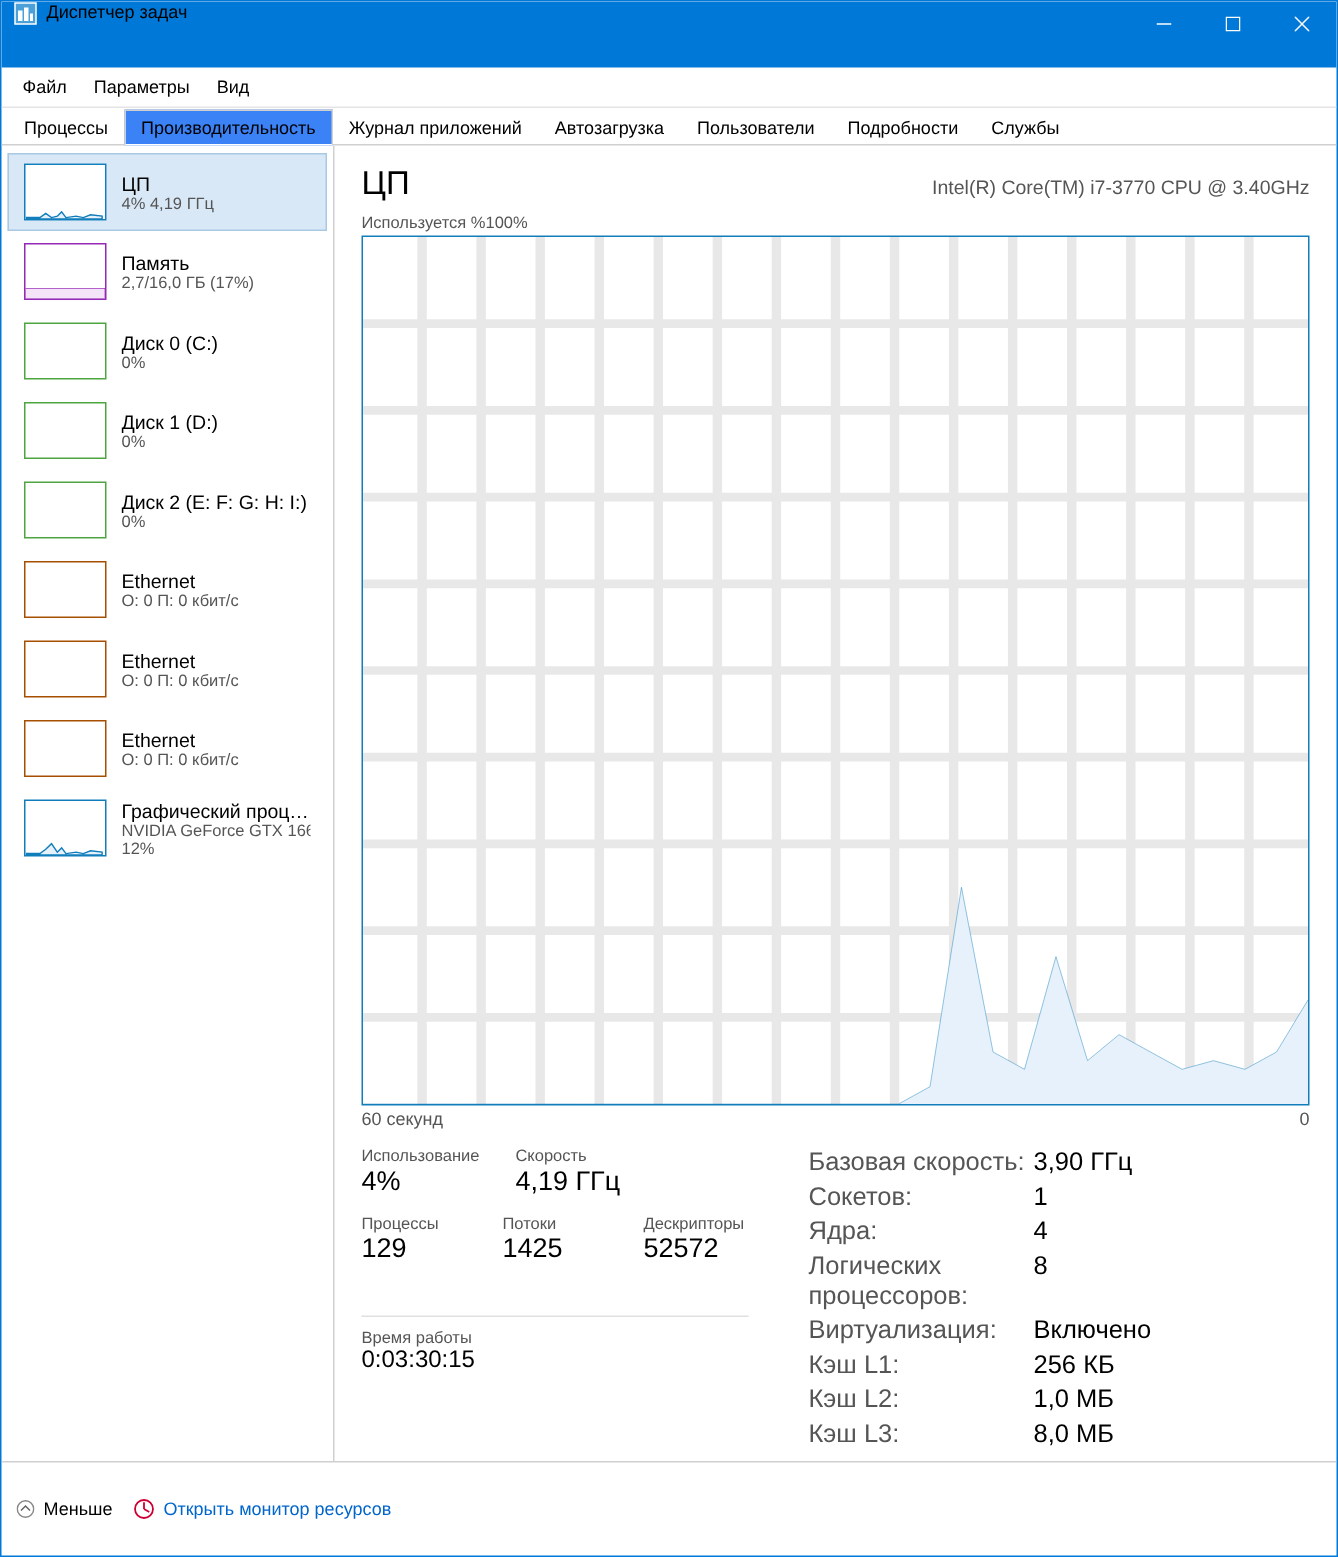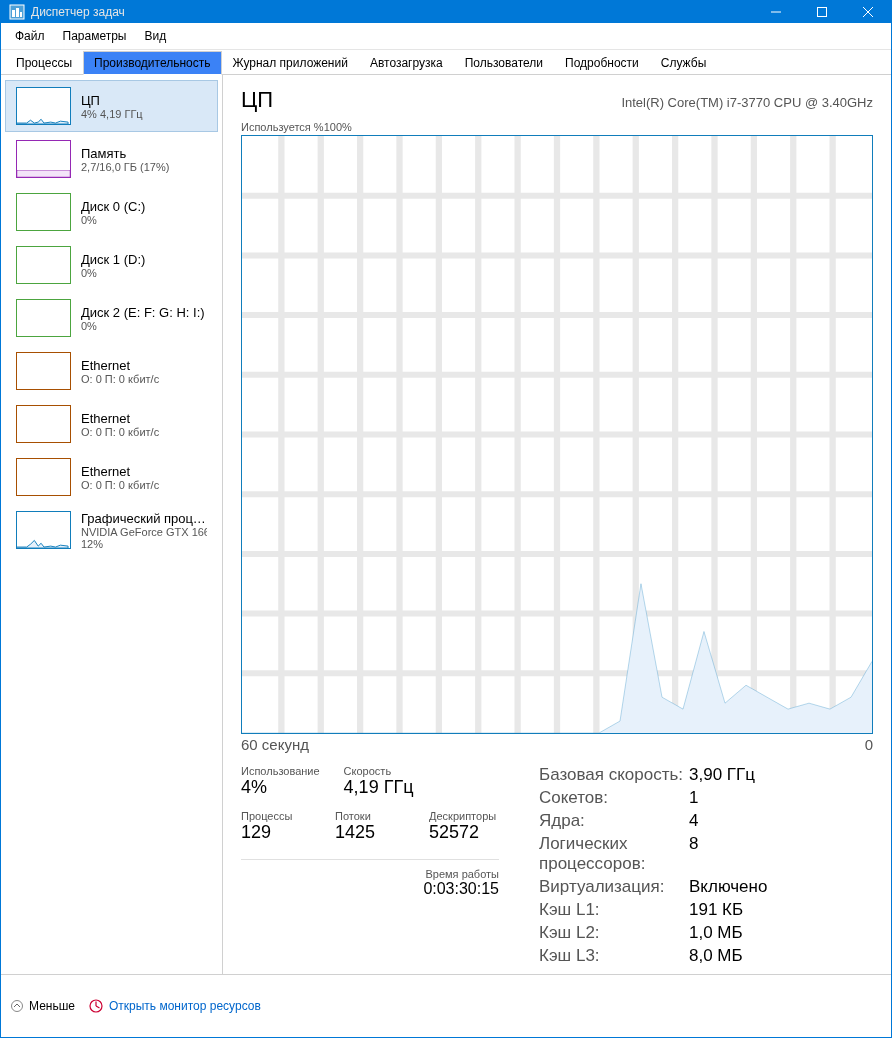--- a/index.html
+++ b/index.html
@@ -1,17 +1,17 @@
 <!DOCTYPE html>
 <html><head>
 <meta charset="utf-8">
 <style>
 * { box-sizing: border-box; margin: 0; padding: 0; }
 body { font-family: "Segoe UI", Tahoma, sans-serif; font-size: 12px; background: #fff; color: #000; width: 892px; height: 1038px; display: flex; flex-direction: column; border: 1px solid #0078d7; }
-.titlebar { background: #0078d7; color: #e5e5e5; height: 22px; display: flex; align-items: center; padding-left: 8px; }
+.titlebar { background: #0078d7; color: #000000; height: 44px; display: flex; align-items: flex-start; padding-left: 8px; }
 .titlebar-icon { width: 16px; height: 16px; margin-right: 6px; display: inline-flex; align-items: center; justify-content: center; }
 .titlebar-title { flex: 1; font-size: 12px; }
 .titlebar-btn { width: 46px; height: 30px; display: flex; align-items: center; justify-content: center; color: #fff; }
 .menubar { display: flex; padding: 2px 6px; gap: 2px; border-bottom: 1px solid #e5e5e5; }
 .menubar-item { padding: 4px 8px; font-size: 12px; }
 .tabs { display: flex; border-bottom: 1px solid #d0d0d0; padding: 0 4px; }
 .tab { padding: 4px 10px; font-size: 12px; border: 1px solid transparent; position: relative; top: 1px; }
 .tab.active { background: #3b82f6; border: 1px solid #d0d0d0; border-bottom: 1px solid #fff; }
 .content { flex: 1; display: flex; overflow: hidden; }
 .sidebar { width: 222px; border-right: 1px solid #d0d0d0; overflow-y: auto; padding: 4px 0; }
@@ -27,32 +27,32 @@
 .sidebar-label { font-size: 13px; white-space: nowrap; }
 .sidebar-sub { font-size: 11px; color: #555; white-space: nowrap; }
 .main { flex: 1; display: flex; flex-direction: column; padding: 12px 18px 8px 18px; overflow: hidden; }
 .main-header { display: flex; justify-content: space-between; align-items: baseline; margin-bottom: 8px; }
 .main-title { font-size: 22px; font-weight: normal; }
 .main-subtitle { font-size: 13px; color: #555; }
 .chart-labels-top { display: flex; font-size: 11px; color: #555; margin-bottom: 2px; }
 .chart-area { flex: 1; border: 1px solid #117dbb; position: relative; background: #fff; min-height: 0; }
 .chart-grid { position: absolute; inset: 0; pointer-events: none; }
 .chart-grid line { stroke: #e8e8e8; stroke-width: 1; }
-.chart-labels-bottom { display: flex; justify-content: space-between; font-size: 15px; color: #555; margin-top: 2px; margin-bottom: 12px; }
+.chart-labels-bottom { display: flex; justify-content: space-between; font-size: 12px; color: #555; margin-top: 2px; margin-bottom: 12px; }
 .stats { display: flex; gap: 40px; }
 .stats-left { display: flex; flex-direction: column; gap: 12px; }
 .stat-row { display: flex; gap: 24px; }
 .stat-block { display: flex; flex-direction: column; min-width: 70px; }
 .stat-label { font-size: 11px; color: #555; }
 .stat-value { font-size: 18px; }
 .stats-right { display: flex; flex-direction: column; gap: 3px; font-size: 17px; }
 .stats-right-row { display: flex; }
 .stats-right-label { width: 150px; color: #555; }
 .stats-right-value { }
-.uptime-block { margin-top: 4px; border-top: 1px solid #e0e0e0; padding-top: 8px; align-items: flex-end; }
+.uptime-block { margin-top: 22px; border-top: 1px solid #e0e0e0; padding-top: 8px; }
 .footer { border-top: 1px solid #d0d0d0; padding: 24px 10px; display: flex; align-items: center; gap: 14px; font-size: 12px; }
 .footer-toggle { display: flex; align-items: center; gap: 6px; cursor: pointer; }
 .footer-link { display: flex; align-items: flex-start; gap: 6px; color: #0066cc; cursor: pointer; }
 svg { display: block; }
 </style>
 </head>
 <body>
 
 <div class="titlebar">
   <span class="titlebar-icon">
@@ -271,21 +271,21 @@
         <div class="stats-right-row">
             <span class="stats-right-label">Логических процессоров:</span>
             <span class="stats-right-value">8</span>
           </div>
         <div class="stats-right-row">
             <span class="stats-right-label">Виртуализация:</span>
             <span class="stats-right-value">Включено</span>
           </div>
         <div class="stats-right-row">
             <span class="stats-right-label">Кэш L1:</span>
-            <span class="stats-right-value">191 КБ</span>
+            <span class="stats-right-value">256 КБ</span>
           </div>
         <div class="stats-right-row">
             <span class="stats-right-label">Кэш L2:</span>
             <span class="stats-right-value">1,0 МБ</span>
           </div>
         <div class="stats-right-row">
             <span class="stats-right-label">Кэш L3:</span>
             <span class="stats-right-value">8,0 МБ</span>
           </div>
       </div>

